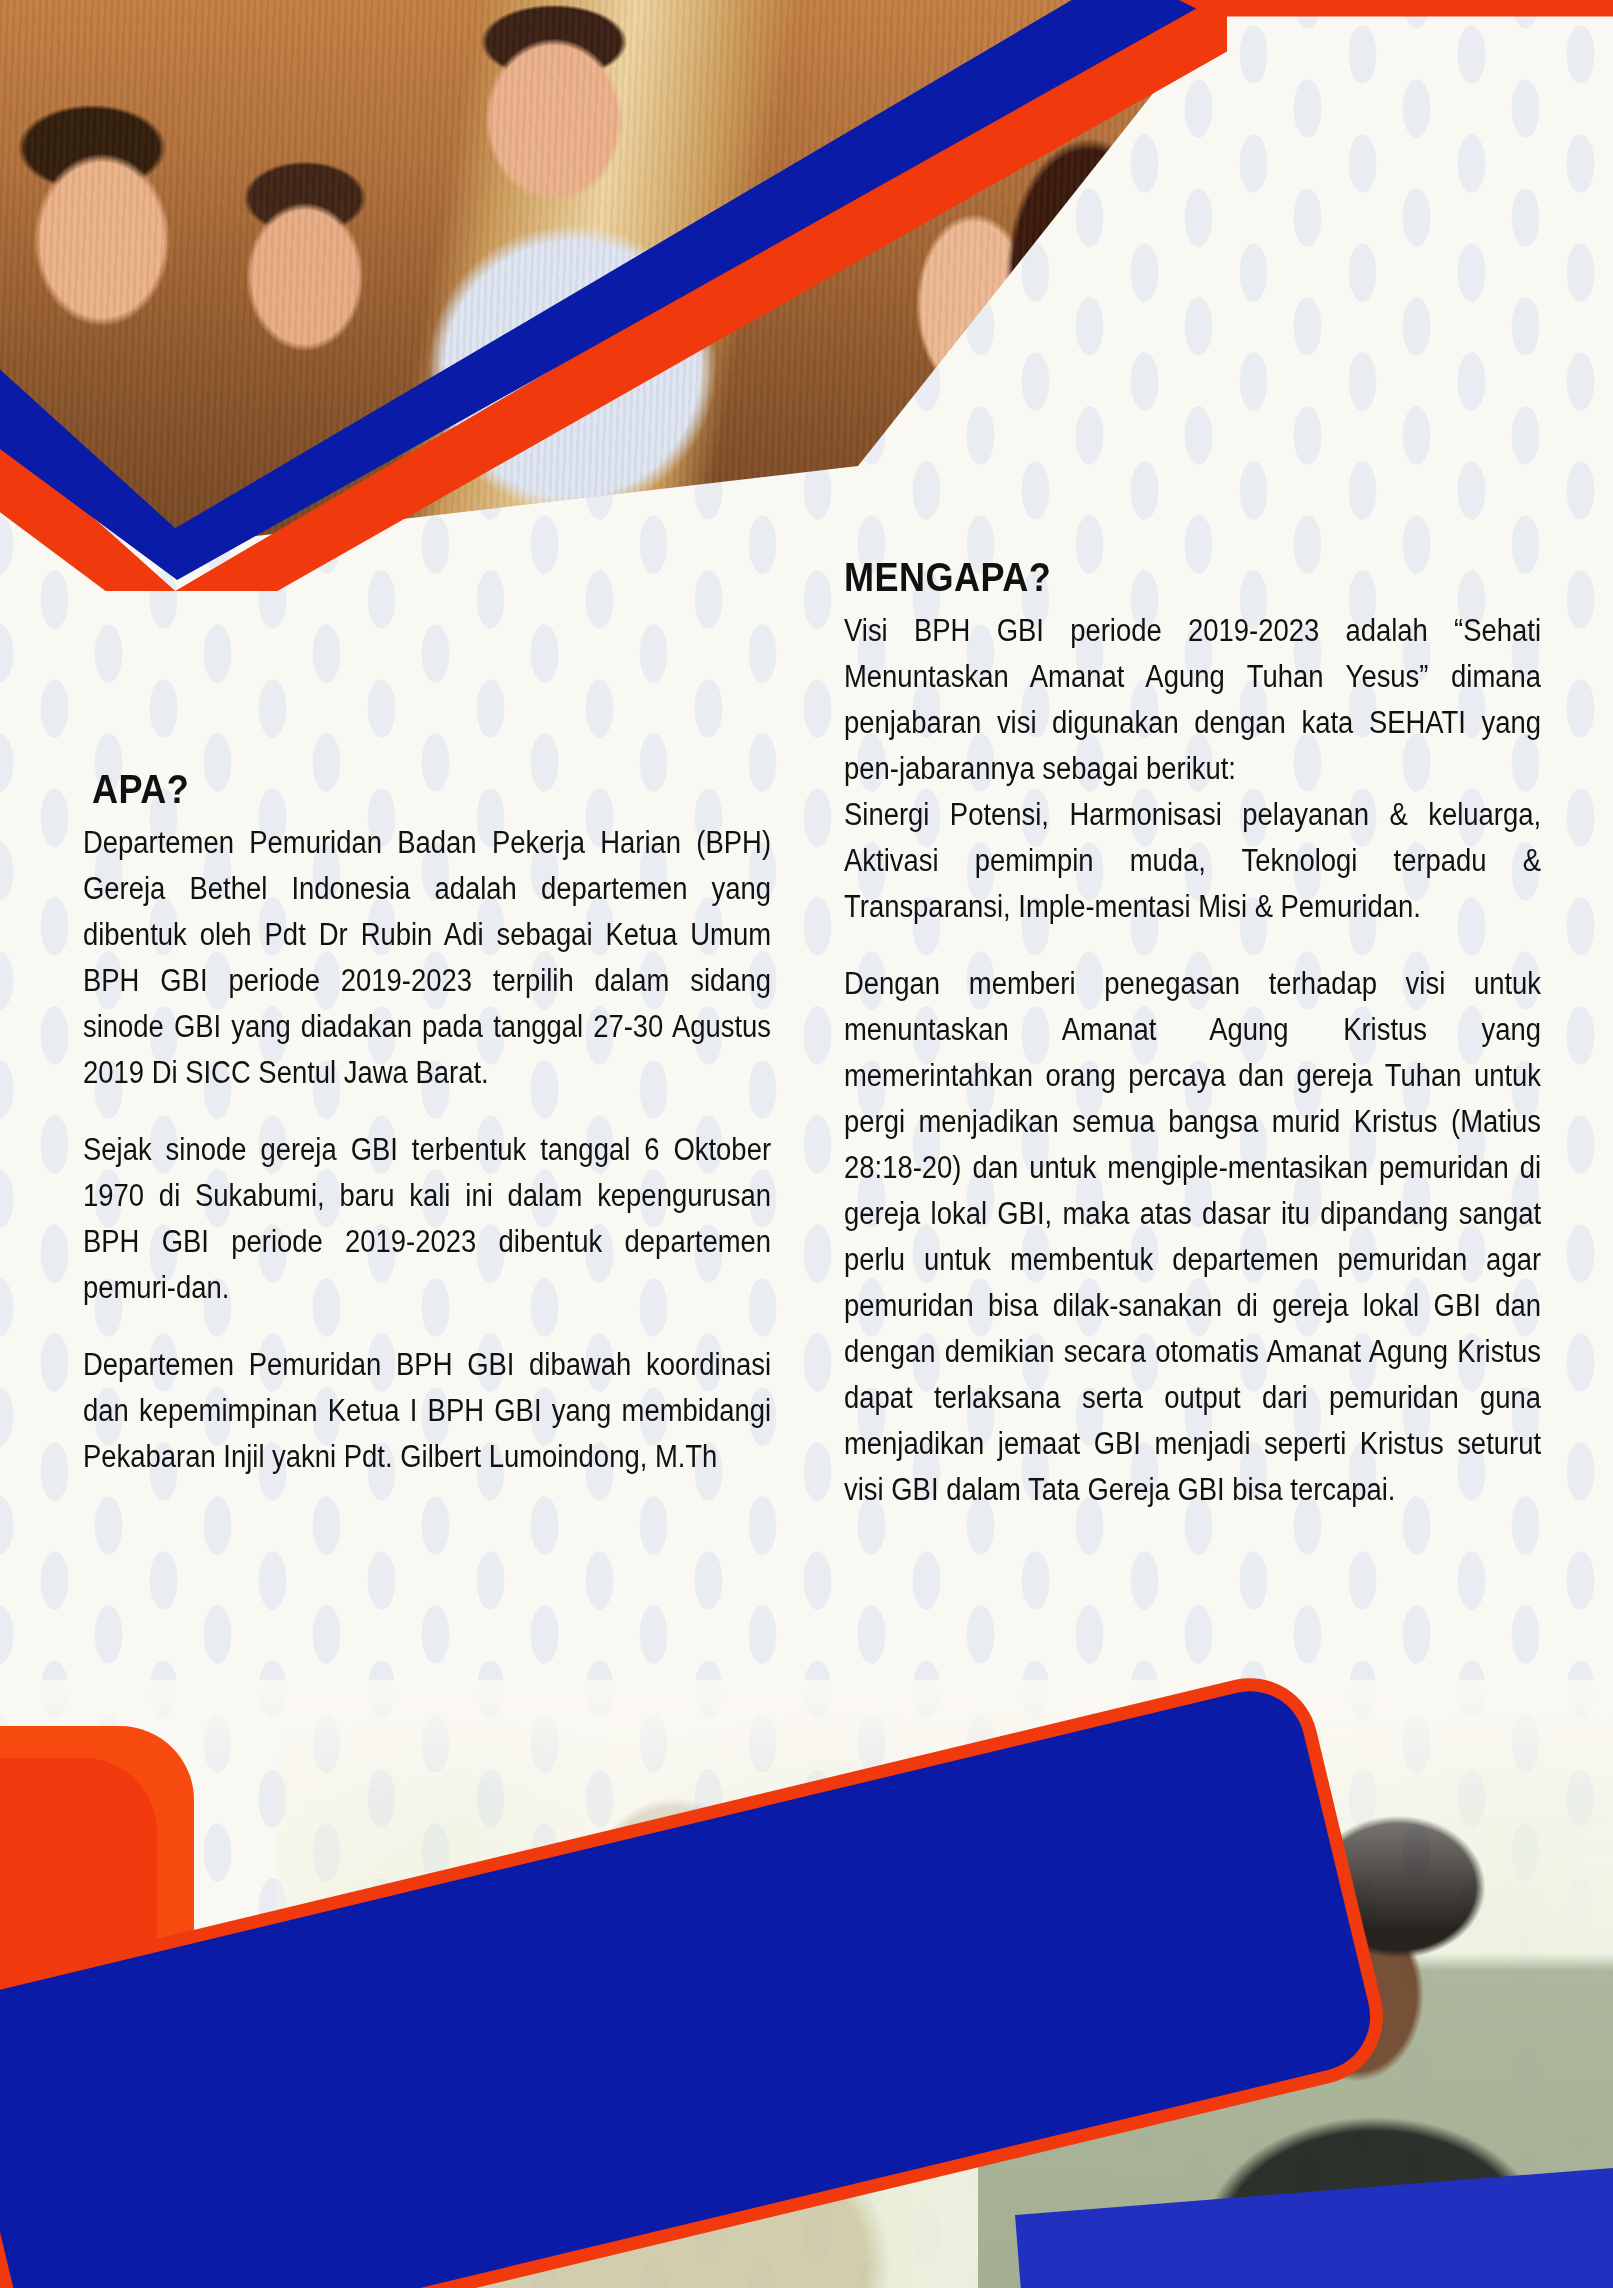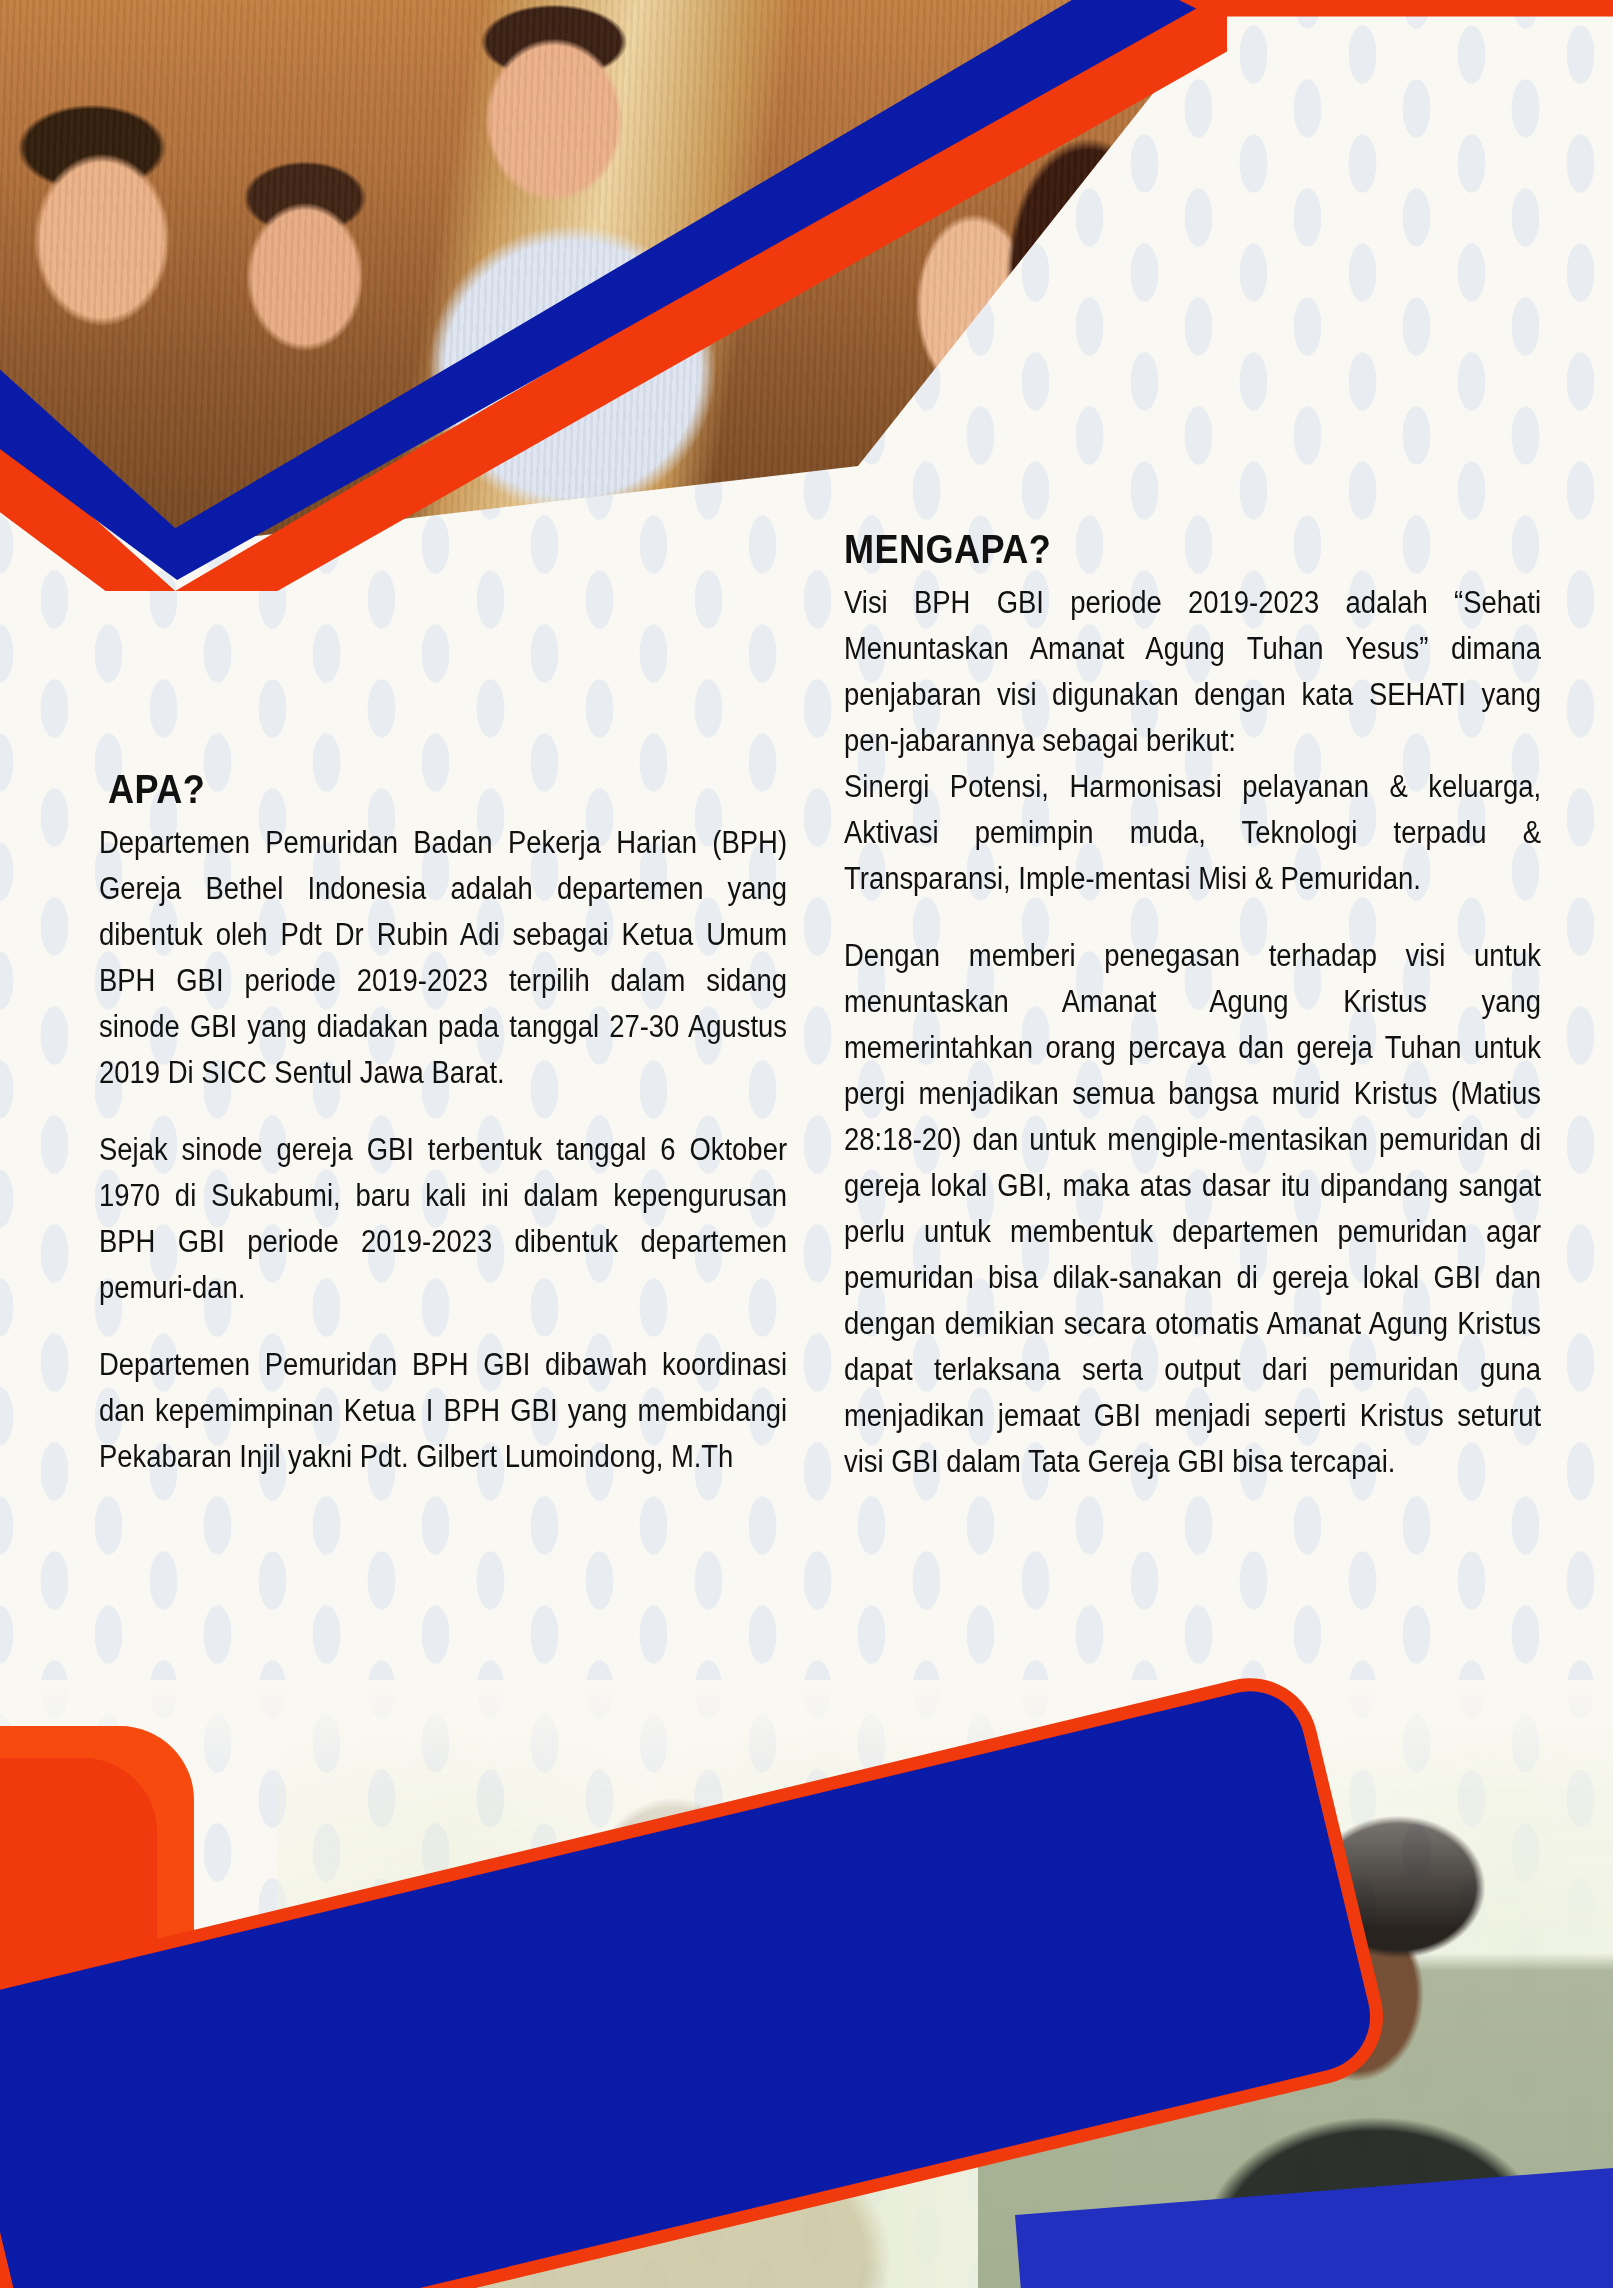--- a/index.html
+++ b/index.html
@@ -98,23 +98,23 @@
     font-size:31px;
     line-height:46px;
     text-align:justify;
     font-weight:500;
     transform:scaleX(.885);
     transform-origin:left top;
     width:113%;
   }
   .col p:last-child{margin-bottom:0;}
 
-  #col-left{ left:99px; top:766px; width:688px; }
+  #col-left{ left:83px; top:766px; width:688px; }
   #col-left h2{ margin-left:9.2px; }
-  #col-right{ left:844px; top:526px; width:697px; }
+  #col-right{ left:844px; top:554px; width:697px; }
 
   
   .bottom-photo{
     position:absolute;
     left:277px; top:1689px;
     width:1336px; height:600px;
     z-index:2;
     overflow:hidden;
   }
   .bp-left{

